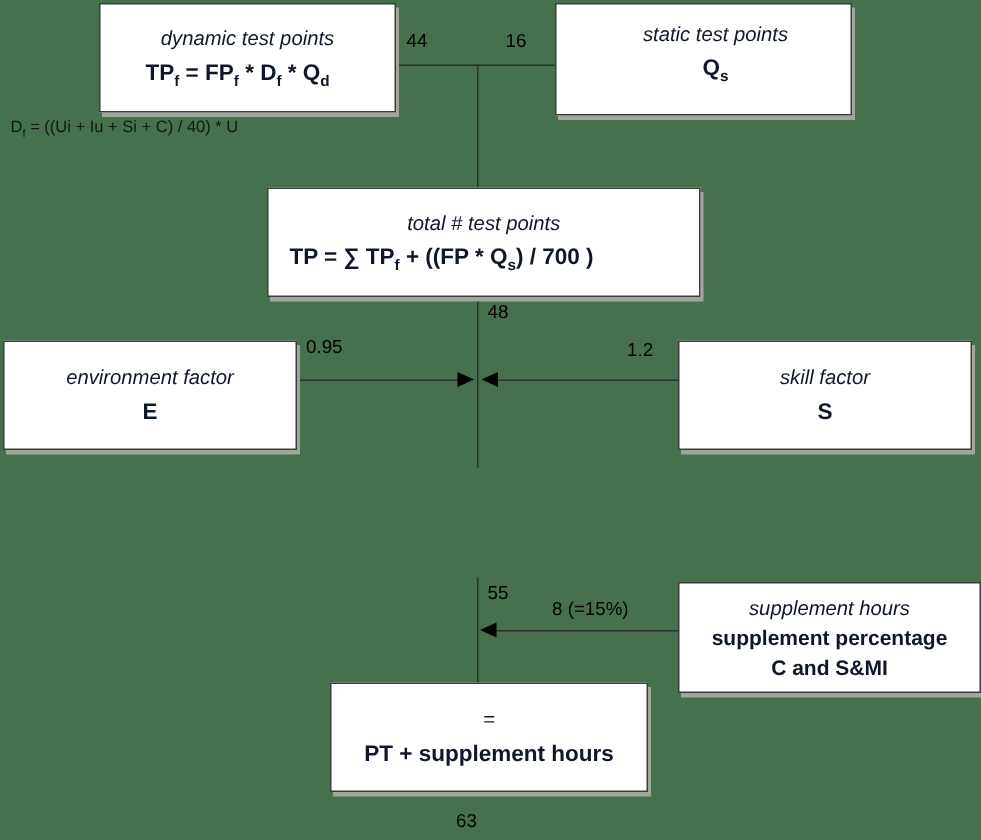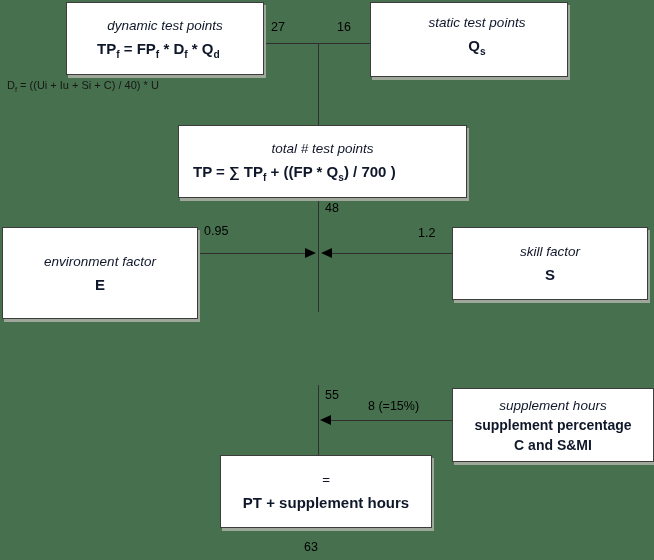--- a/index.html
+++ b/index.html
@@ -97,21 +97,21 @@
   <div class="box" style="left:370px; top:2px; width:198px; height:75px; justify-content:flex-start; padding-top:12px;padding-left:24px;">
     <div class="title">static test points</div>
     <div class="formula"><span>Q</span><sub>s</sub></div>
   </div>
 
   <div class="box" style="left:178px; top:125px; width:289px; height:73px;">
     <div class="title">total # test points</div>
     <div class="formula align-left" style="padding-left:6px;"><span>TP =  ∑ TP</span><sub>f</sub><span> + ((FP * Q</span><sub>s</sub><span>) / 700 )</span></div>
   </div>
 
-  <div class="box" style="left:2px; top:227px; width:196px; height:92px;">
+  <div class="box" style="left:2px; top:227px; width:196px; height:73px;">
     <div class="title">environment factor</div>
     <div class="formula"><span>E</span></div>
   </div>
 
   <div class="box" style="left:452px; top:227px; width:196px; height:73px;">
     <div class="title">skill factor</div>
     <div class="formula"><span>S</span></div>
   </div>
 
 
@@ -121,21 +121,21 @@
     <div class="formula" style="font-size:14px;">C and S&amp;MI</div>
   </div>
 
   <div class="box" style="left:220px; top:455px; width:212px; height:73px;">
     <div class="title-row">
       <span>=</span>
     </div>
     <div class="formula"><span>PT + supplement hours</span></div>
   </div>
 
-  <span class="edge-label" style="left:271px; top:20px;">27</span>
+  <span class="edge-label" style="left:271px; top:20px;">44</span>
   <span class="edge-label" style="left:337px; top:20px;">16</span>
   <span class="edge-label" style="left:325px; top:201px;">48</span>
   <span class="edge-label" style="left:204px; top:224px;">0.95</span>
   <span class="edge-label" style="left:418px; top:226px;">1.2</span>
   <span class="edge-label" style="left:325px; top:388px;">55</span>
   <span class="edge-label" style="left:368px; top:399px;">8 (=15%)</span>
   <span class="edge-label" style="left:304px; top:540px;">63</span>
 
   <span class="note" style="left:7px; top:79px;"><span>D</span><sub>f</sub><span> = ((Ui +  Iu  + Si + C) / 40) * U</span></span>
 

